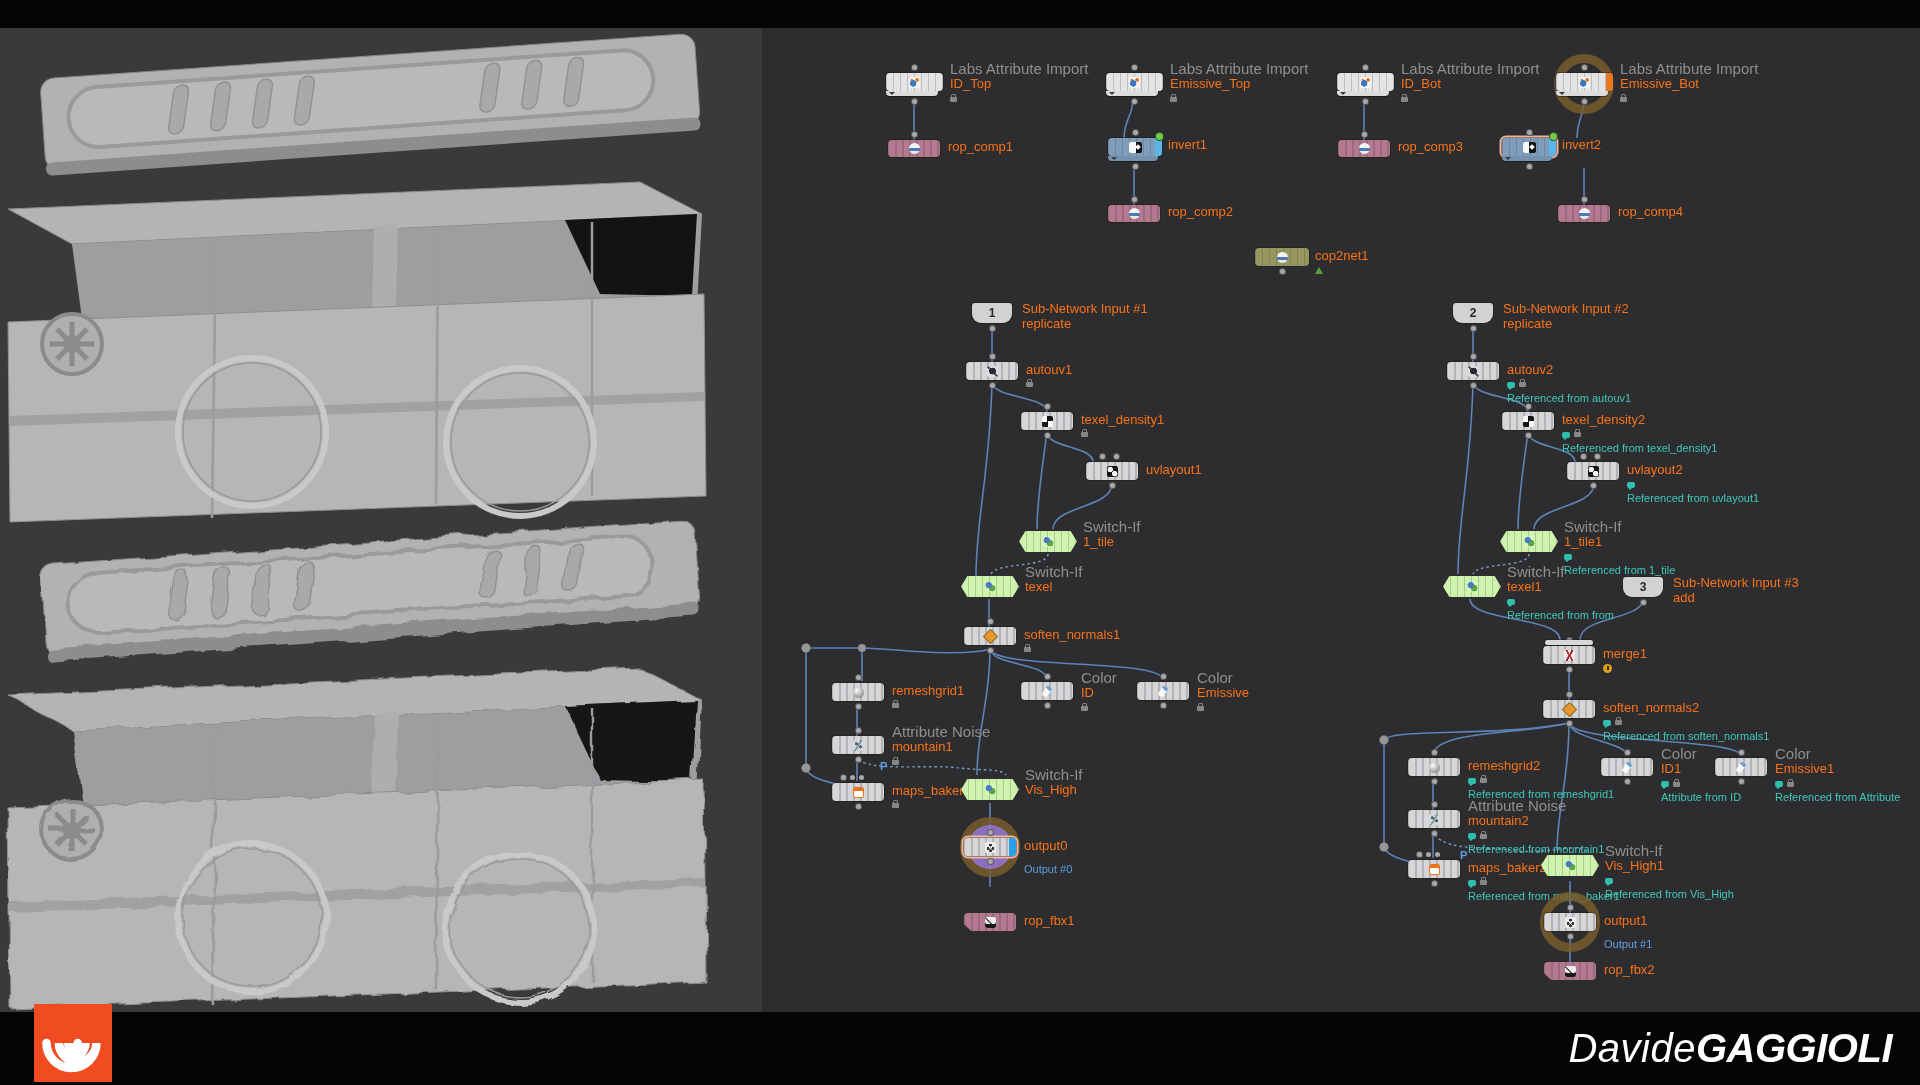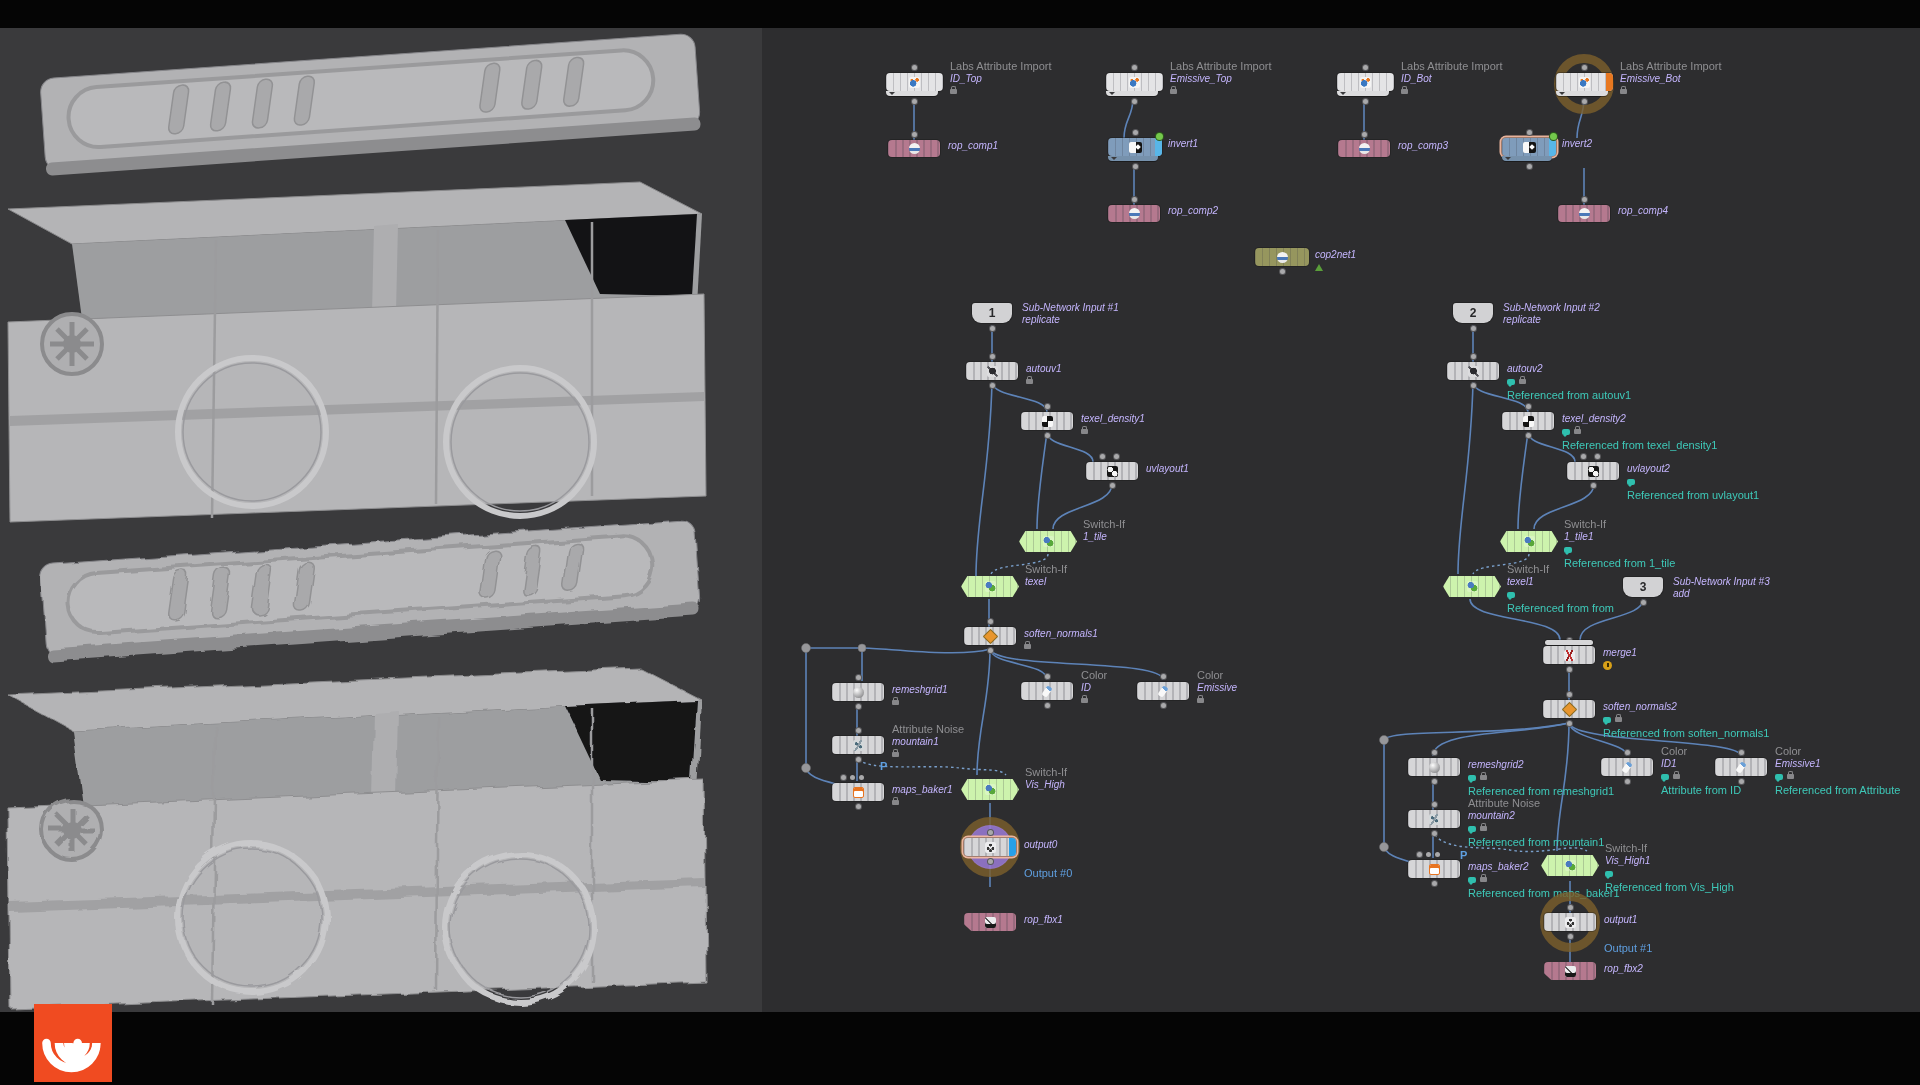--- a/index.html
+++ b/index.html
@@ -50,23 +50,23 @@
     box-shadow:0 0 0 1px #2c5a1c;}
   .sel .body{box-shadow:0 0 0 1px rgba(20,20,20,.35),0 0 0 2.5px rgba(243,187,162,.95);}
   .ring{position:absolute;border:9px solid rgba(124,95,44,.8);border-radius:50%;width:42px;height:42px;z-index:-1;}
   .halo{position:absolute;background:rgba(152,122,212,.88);border-radius:50%;width:44px;height:44px;z-index:-1;}
   .num{color:#28282a;font-size:12px;font-weight:bold;}
 
   
   .lbl{position:absolute;left:60px;top:-13px;white-space:nowrap;line-height:1.15;}
   .labs .lbl,.switch .lbl{left:64px;}
   .subin .lbl{left:50px;top:-1px;}
-  .ctx{font-size:11px;color:#8f8f92;min-height:13px;}
-  .nm{font-size:10px;color:#c4b5fd;font-style:italic;}
-  .sub{font-size:11px;color:#5f9fe0;margin-top:16px;}
+  .ctx{font-size:15px;color:#8f8f92;min-height:13px;}
+  .nm{font-size:13px;color:#f97316;}
+  .sub{font-size:11px;color:#5f9fe0;margin-top:9px;}
   .ref{font-size:11px;color:#3ec9b9;margin-top:2px;}
   .bdg{display:flex;gap:4px;align-items:center;height:10px;margin-top:2px;}
   .plabel{position:absolute;z-index:3;font-size:11px;font-weight:bold;color:#5f9fe0;}
 
   
   .lock{position:relative;width:7px;height:5px;background:#87878a;border-radius:1px;display:inline-block;}
   .lock::before{content:"";position:absolute;top:-3px;left:1px;width:3px;height:3px;border:1px solid #87878a;
     border-bottom:none;border-radius:2px 2px 0 0;}
   .bub{position:relative;width:8px;height:6px;background:#2fbfae;border-radius:2px;display:inline-block;}
   .bub::after{content:"";position:absolute;left:1px;top:6px;border-left:2px solid transparent;
@@ -719,14 +719,17 @@
 
   <div class="bar top"></div>
   <div class="bar bottom"></div>
 
   <div class="logo">
     <svg width="78" height="78" viewBox="0 0 100 100">
       <path d="M56,50 A6,6 0 1 1 44,50 A11,11 0 1 0 66,50 A17,17 0 1 1 32,50 A24,24 0 1 0 80,50 A32,32 0 1 1 16,50" fill="none" stroke="#ffffff" stroke-width="11" stroke-linecap="round"></path>
     </svg>
   </div>
 
+  <div class="sig">
+    <span class="first">Davide</span><span class="last">GAGGIOLI</span>
+  </div>
 
 </div>
 
 </body></html>

